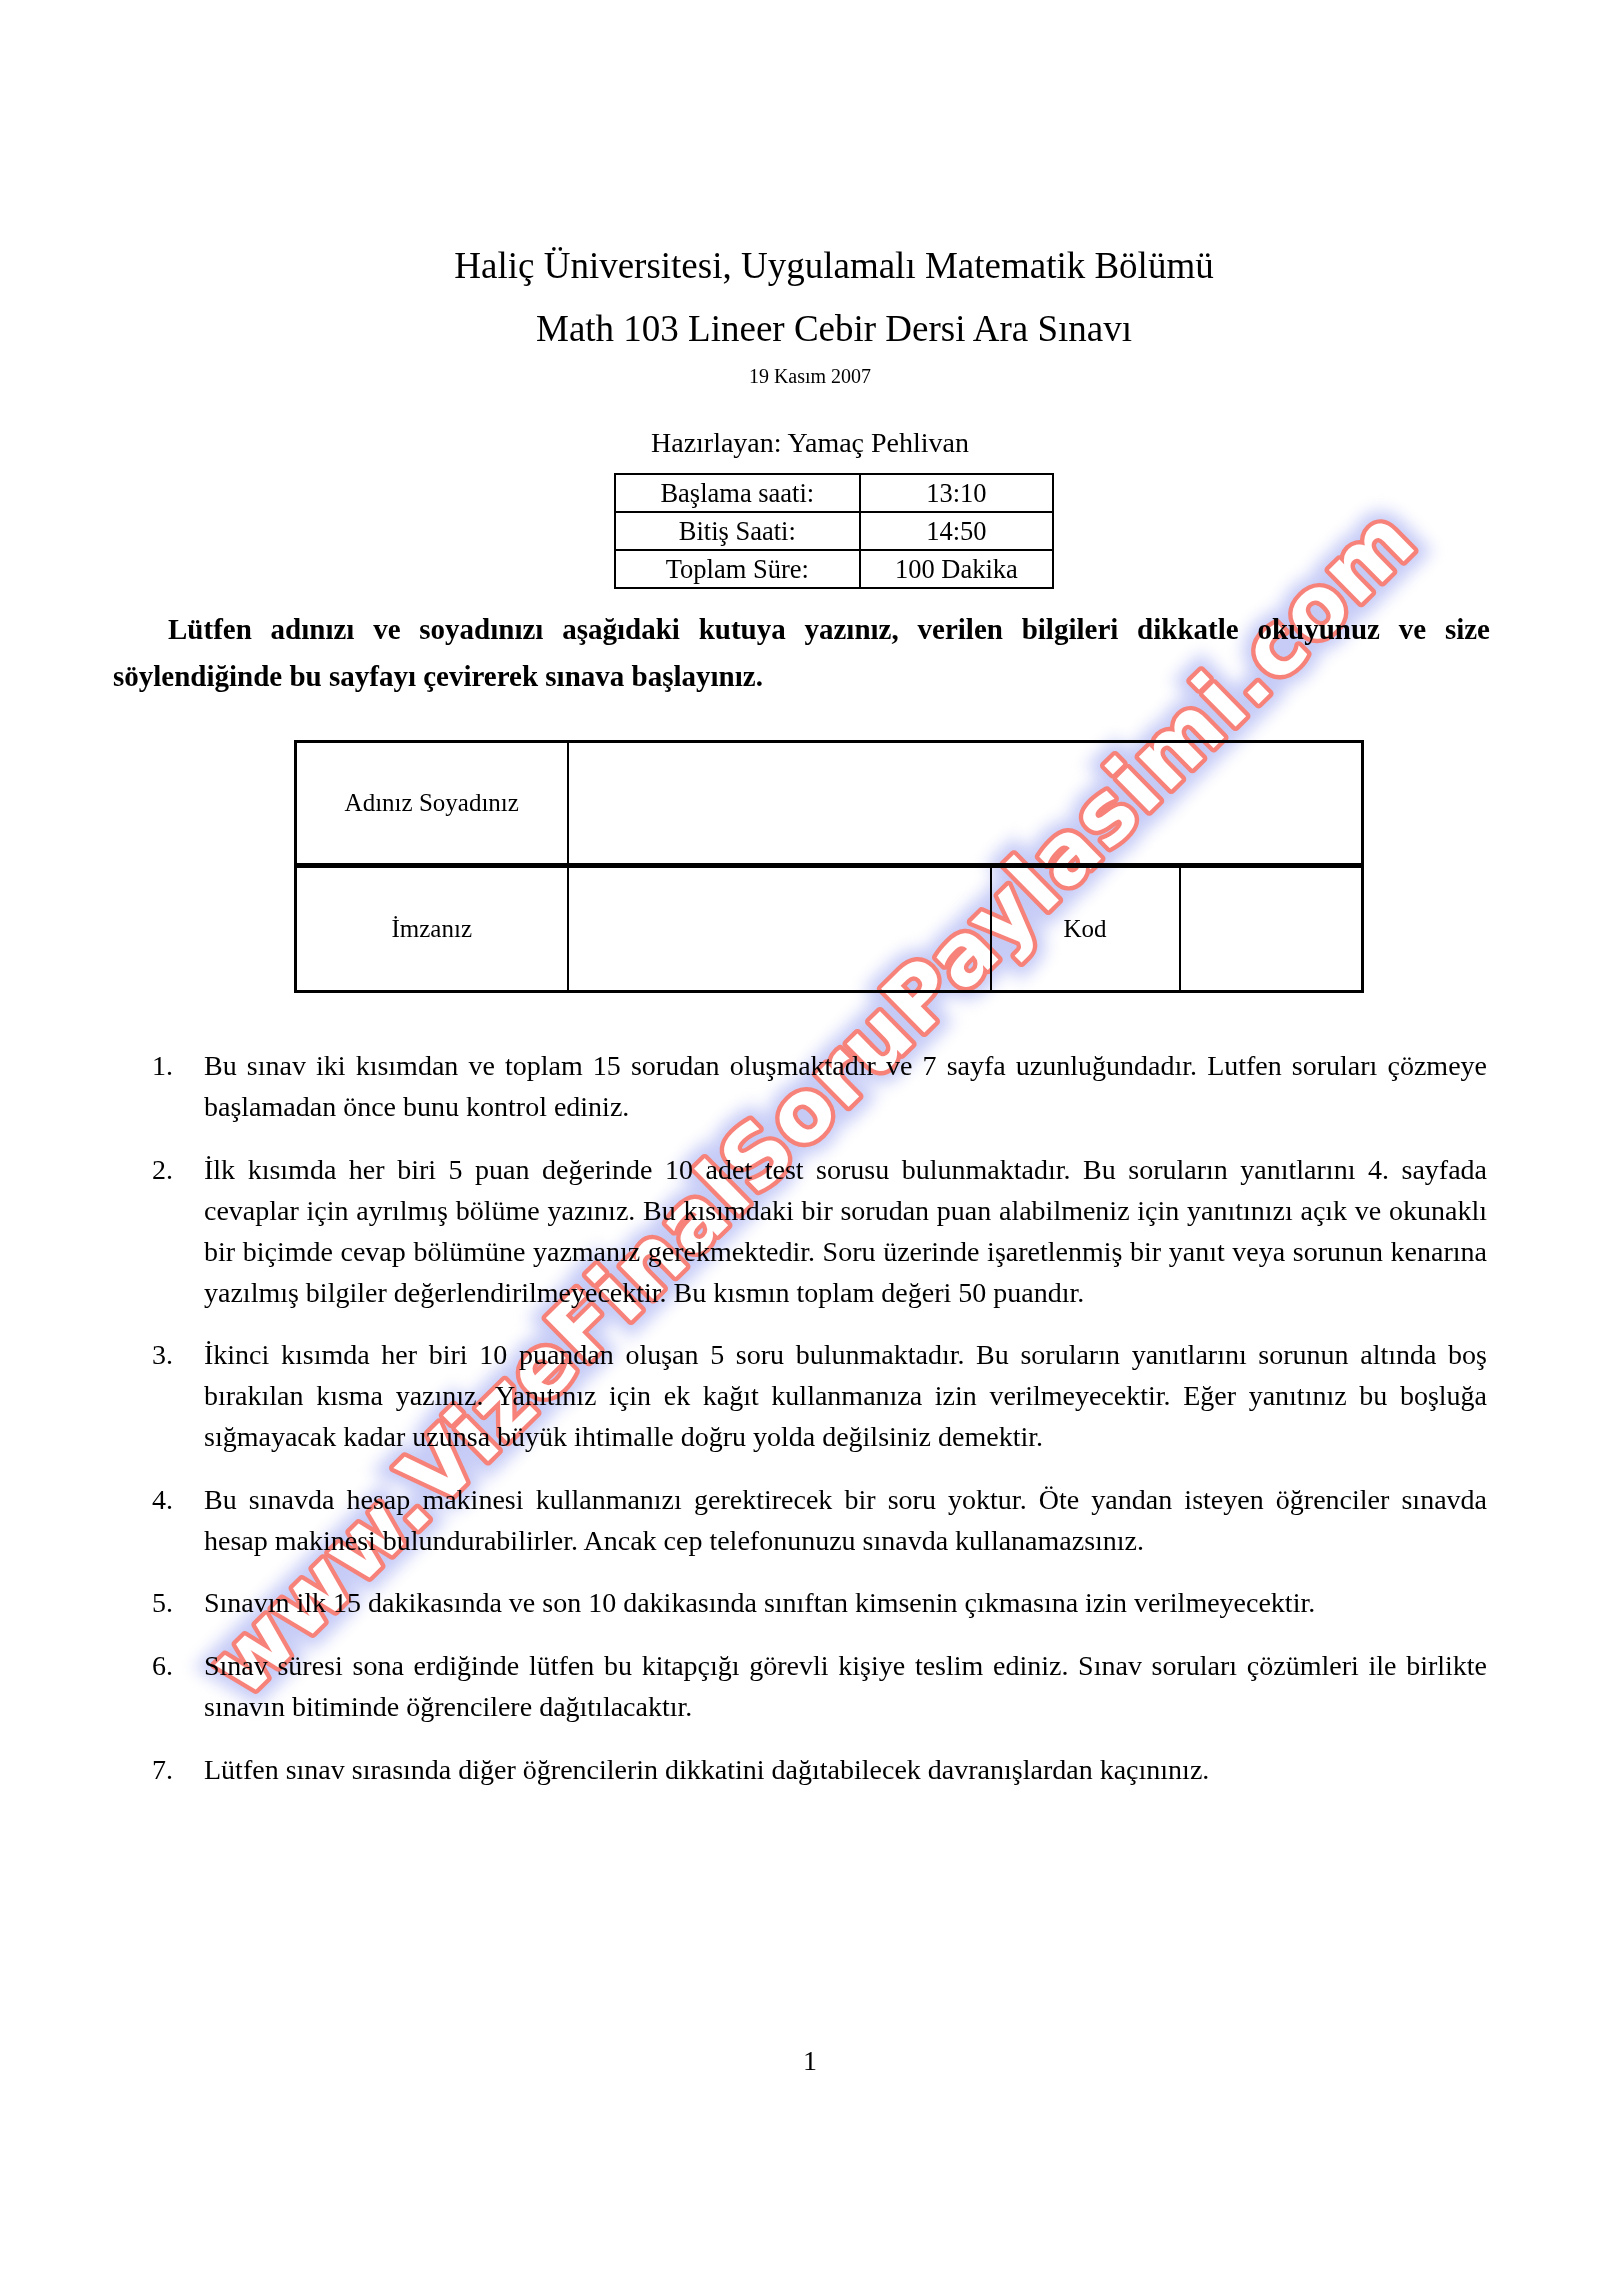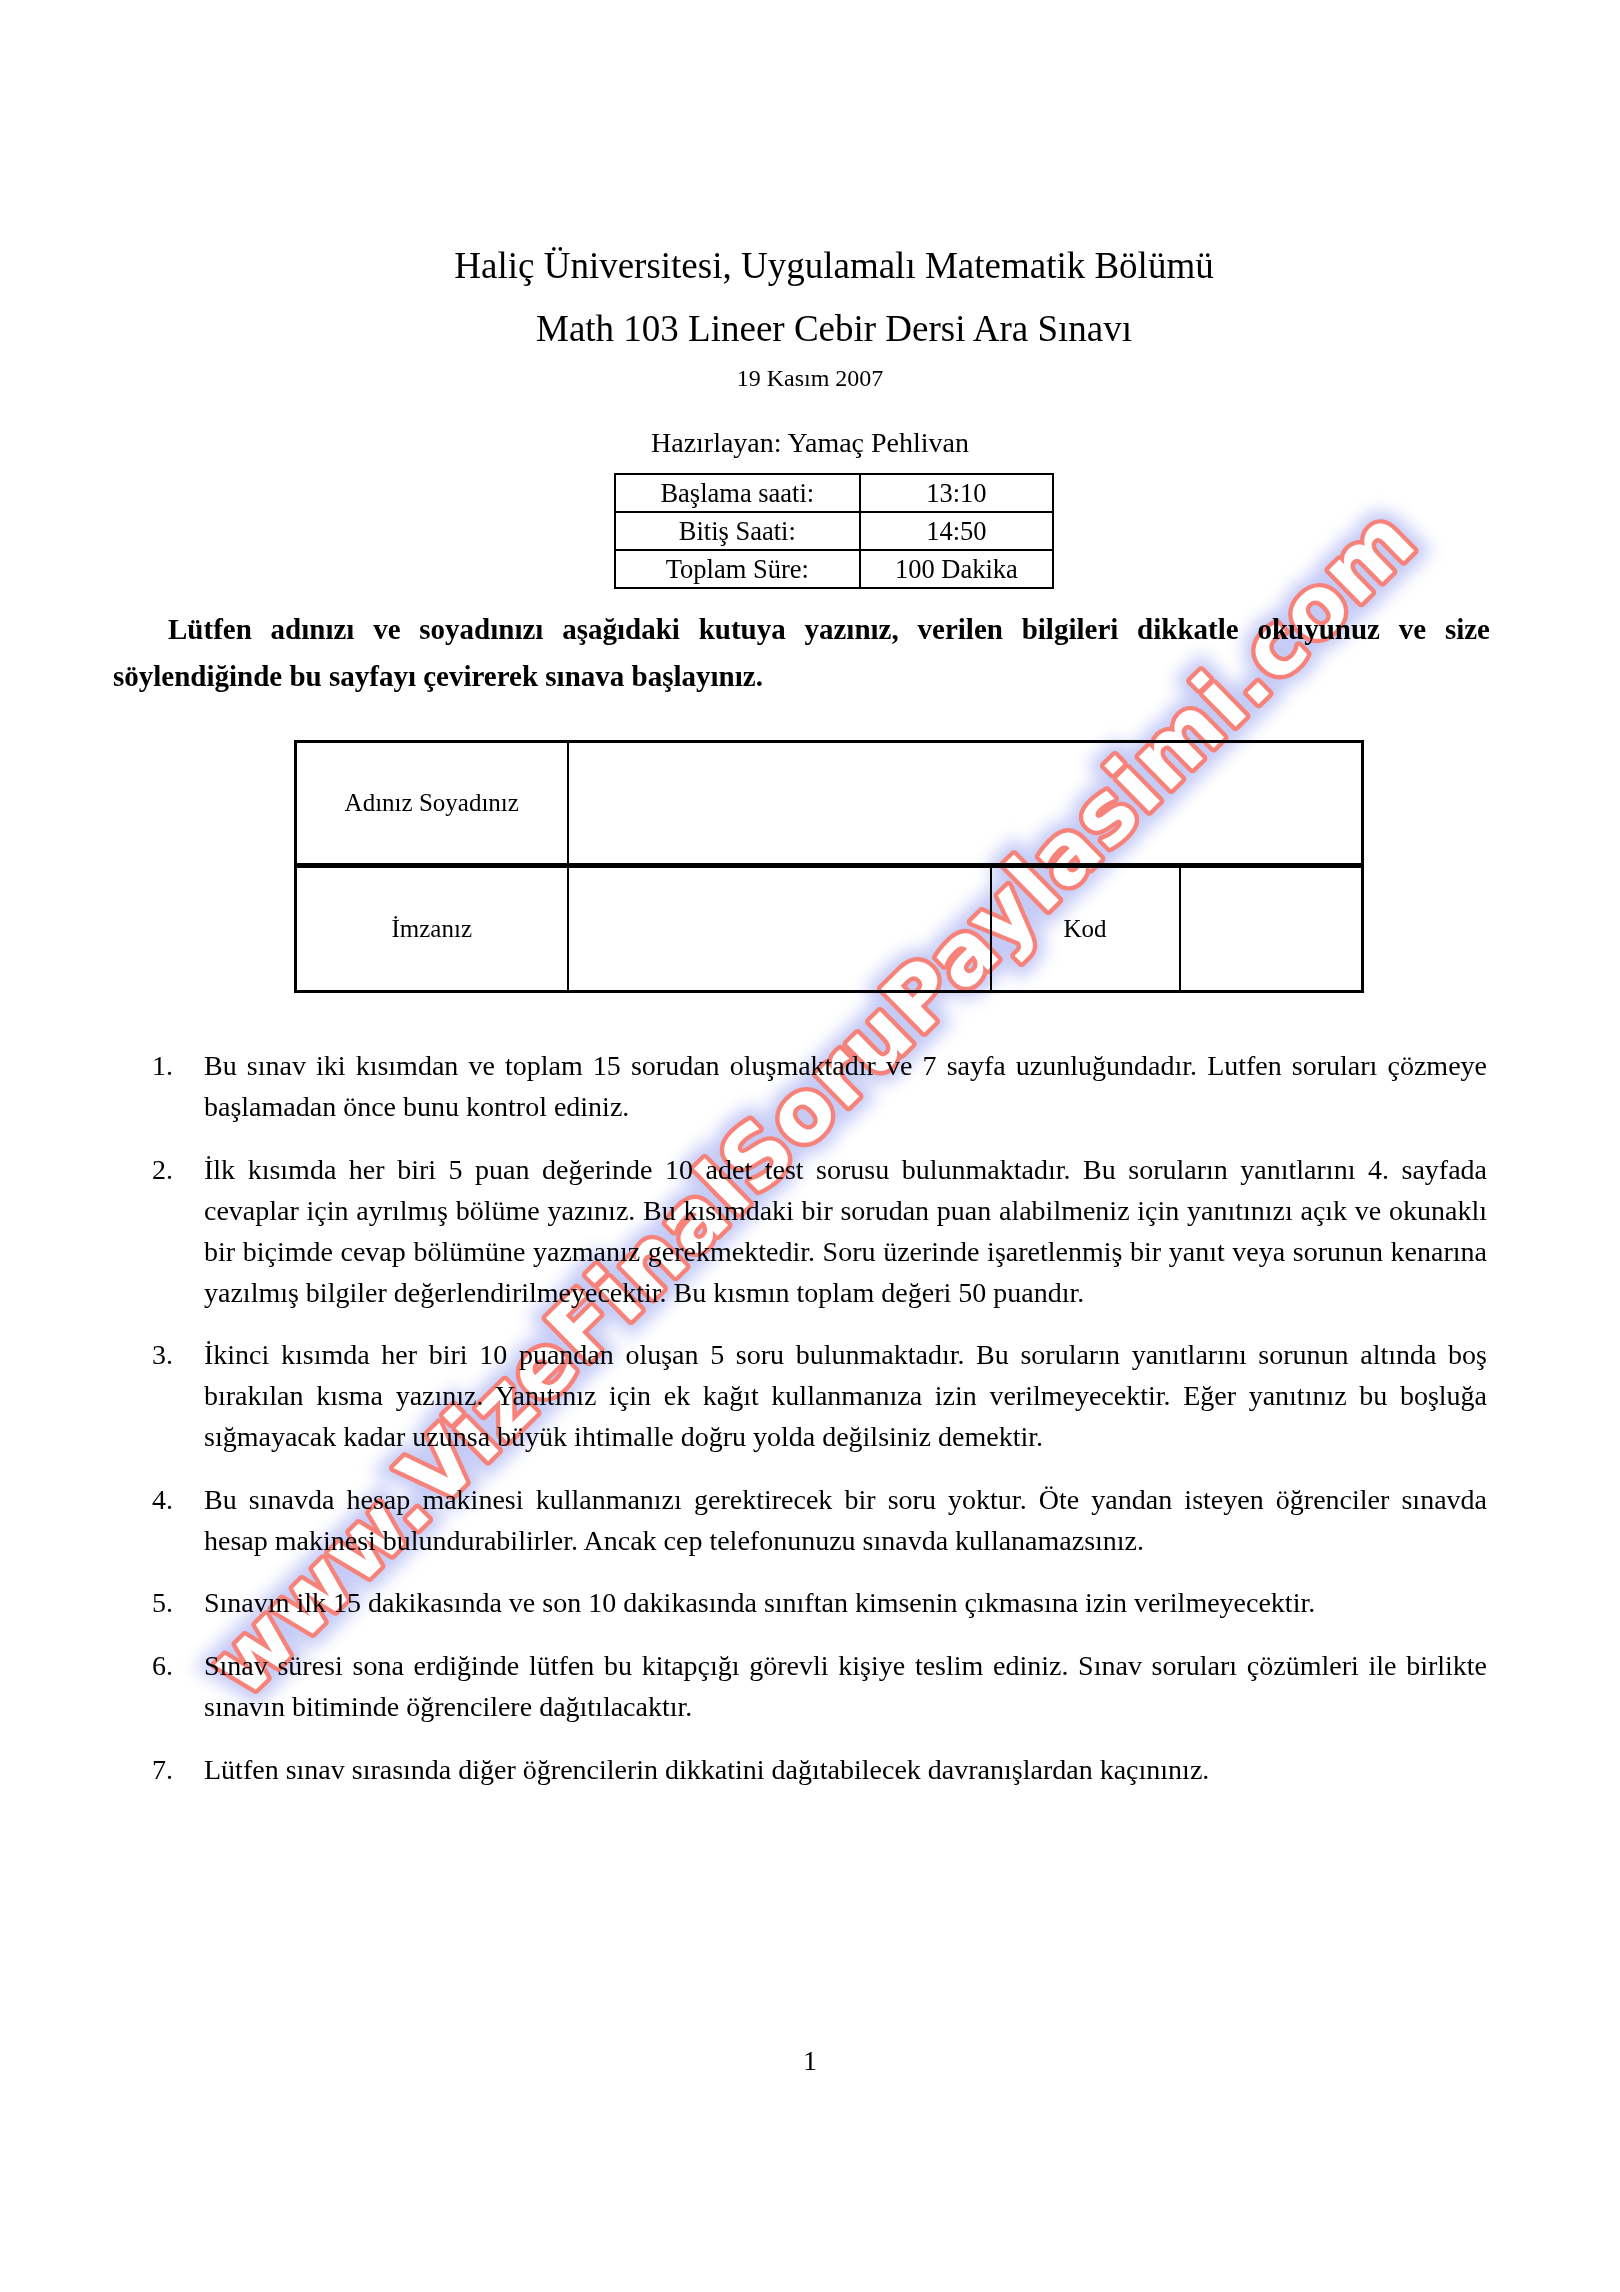--- a/index.html
+++ b/index.html
@@ -26,21 +26,21 @@
   .content{position:relative;z-index:1;}
 
   .title1,.title2{
     position:absolute;left:0;width:100%;
     text-align:center;font-size:37px;line-height:49px;white-space:nowrap;padding-left:24px;
   }
   .title1{top:241px;}
   .title2{top:304px;}
   .date{
     position:absolute;top:365px;left:0;width:100%;
-    text-align:center;font-size:24px;
+    text-align:center;font-size:20px;
   }
   .prepared{
     position:absolute;top:427px;left:0;width:100%;
     text-align:center;font-size:28px;
   }
 
   table{border-collapse:collapse;}
   .info-table{
     position:absolute;top:473px;left:614px;
     table-layout:fixed;

